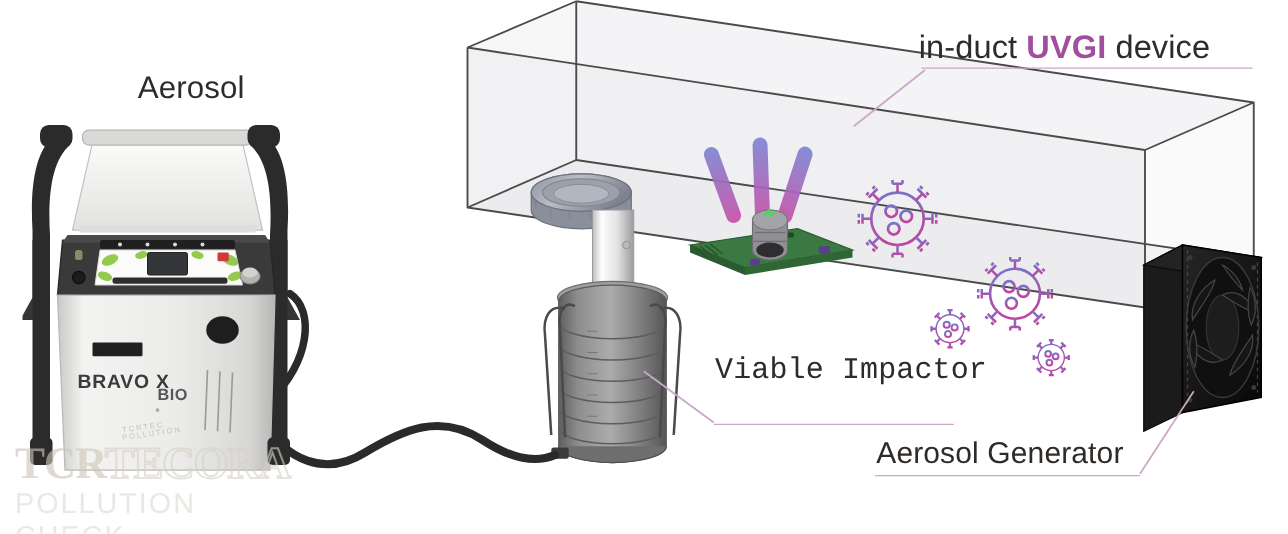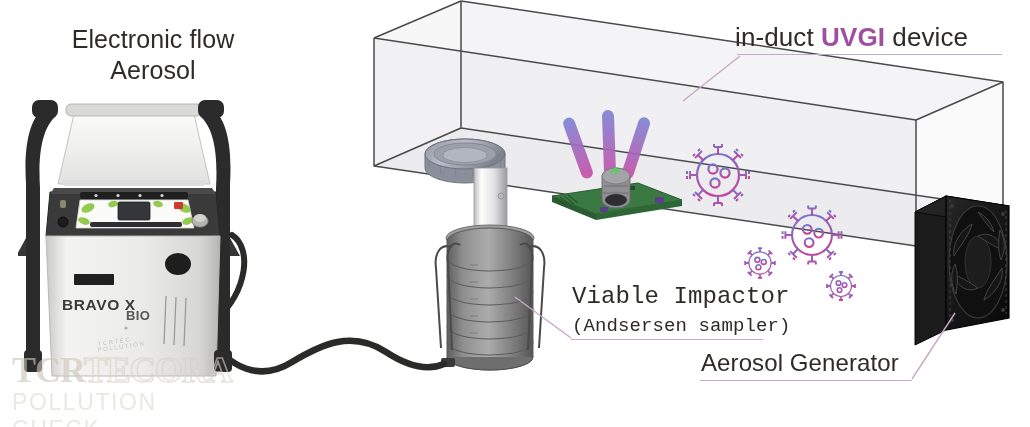--- a/index.html
+++ b/index.html
@@ -394,30 +394,29 @@
       <text x="108" y="232" font-size="13" font-weight="700" letter-spacing="0.4" fill="#565656" font-family="Liberation Sans, sans-serif">BIO</text>
     </g>
 
     <g fill="#2b2b2b">
       <rect x="6" y="262" width="18" height="22" rx="4"></rect>
       <rect x="196" y="262" width="18" height="22" rx="4"></rect>
     </g>
   </svg>
 
   <div class="lbl" id="label-sampler">
-    <span>Electronic flow</span><br>
+    <br>
     <span>Aerosol</span>
   </div>
 
   <div class="lbl" id="label-uvgi"><span>in-duct </span><span class="accent">UVGI</span><span> device</span></div>
   <div class="uline" id="uline-uvgi"></div>
 
   <div class="lbl" id="label-impactor">
     <span>Viable Impactor</span>
-    <span class="sub">(Andsersen sampler)</span>
   </div>
   <div class="uline" id="uline-impactor"></div>
 
   <div class="lbl" id="label-aerosol">Aerosol Generator</div>
   <div class="uline" id="uline-aerosol"></div>
 
   <div id="watermark">
     <div id="wm-top"><span class="solid">TCR</span><span class="outline">TECORA</span></div>
     <div id="wm-bot">POLLUTION CHECK</div>
   </div>

